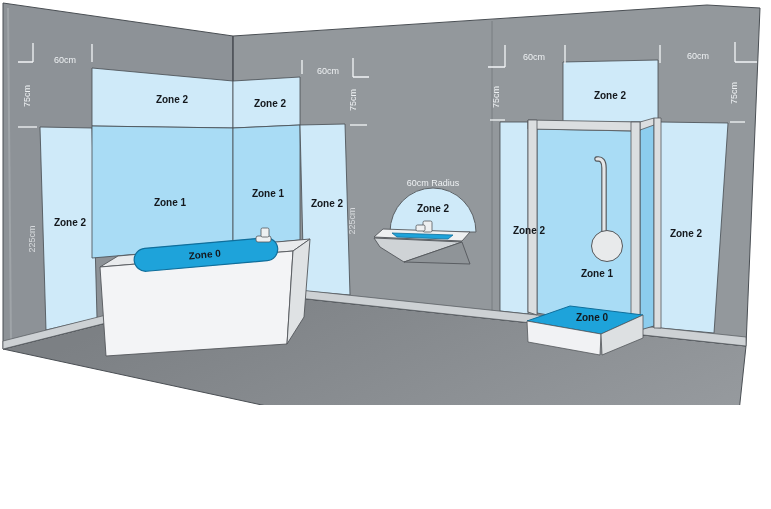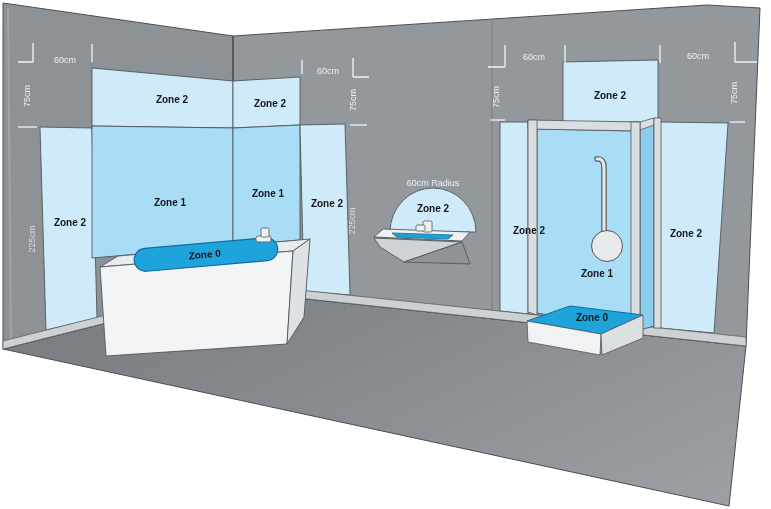--- a/index.html
+++ b/index.html
@@ -1,16 +1,16 @@
 <!DOCTYPE html>
 <html><head>
 <meta charset="utf-8">
 <style>
   html,body{margin:0;padding:0;background:#ffffff;}
-  .stage{width:771px;height:509px;position:relative;background:#ffffff;overflow:hidden;}
+  .stage{width:771px;height:405px;position:relative;background:#ffffff;overflow:hidden;}
   svg{display:block;}
   .zlabel{font-family:"Liberation Sans","DejaVu Sans",sans-serif;font-weight:bold;font-size:10px;fill:#14181d;text-anchor:middle;}
   .mlabel{font-family:"Liberation Sans","DejaVu Sans",sans-serif;font-size:9px;fill:#eef1f3;text-anchor:middle;}
   .mlabel-dim{font-family:"Liberation Sans","DejaVu Sans",sans-serif;font-size:9px;fill:#d7dadd;text-anchor:middle;}
   .outline{stroke:#4a4f54;stroke-width:1;}
   .thinline{stroke:#454a4f;stroke-width:0.8;}
   .tick{stroke:#f2f4f6;stroke-width:1.3;fill:none;}
 </style>
 </head>
 <body>

